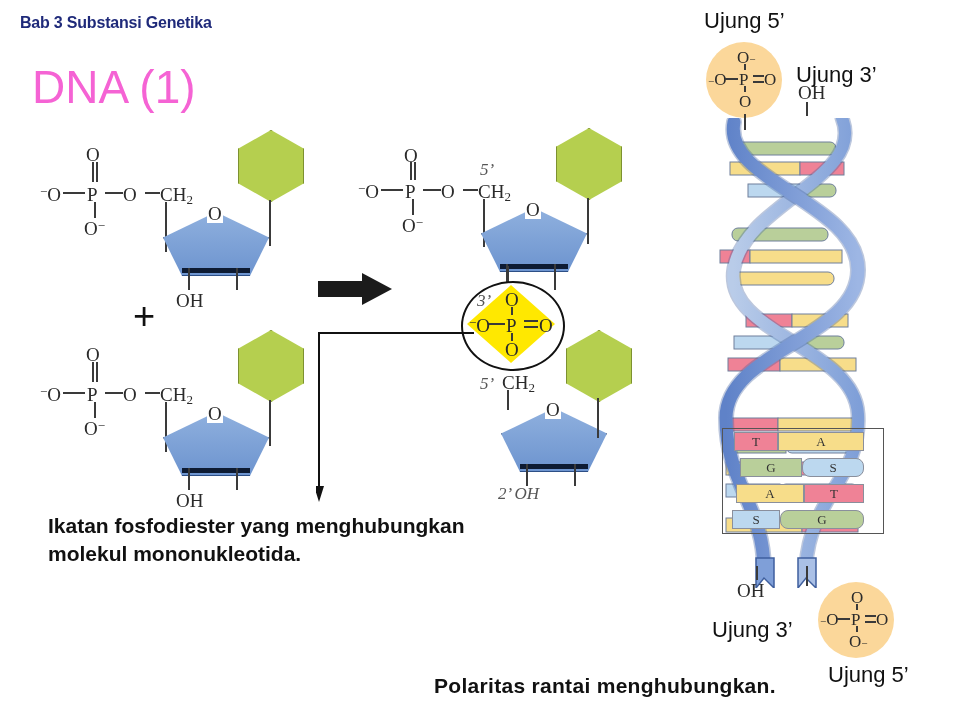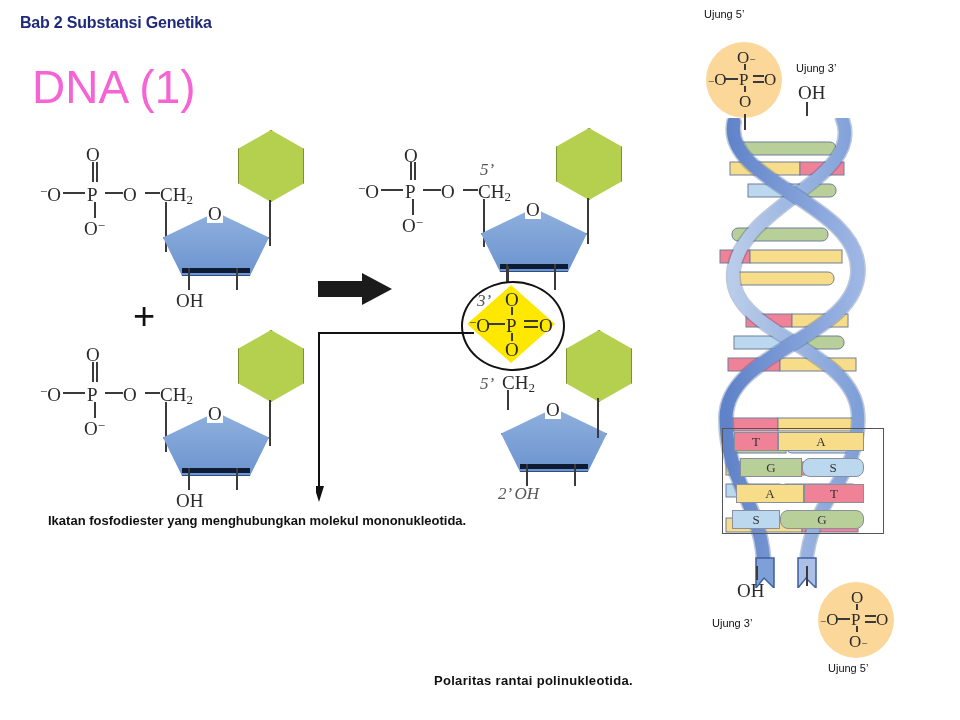--- a/index.html
+++ b/index.html
@@ -7,21 +7,21 @@
        font-family:"Liberation Sans",sans-serif;}
   .abs{position:absolute;}
 
   
   #chapter-label{left:20px;top:14px;font-size:16px;font-weight:bold;color:#1f2a7a;
        letter-spacing:-0.2px;white-space:nowrap;}
   #slide-title{left:32px;top:60px;font-size:46px;color:#f563d4;font-weight:normal;
        letter-spacing:0px;white-space:nowrap;}
 
   
-  .caption{font-size:13px;font-weight:bold;color:#111;line-height:1.35;}
+  .caption{font-size:21px;font-weight:bold;color:#111;line-height:1.35;}
   #bond-caption{left:48px;top:512px;width:440px;}
   #polarity-caption{left:434px;top:672px;white-space:nowrap;letter-spacing:.3px;}
 
   
   .chem{font-family:"Liberation Serif",serif;color:#2b2b2b;font-size:19px;}
   .chem .sub{font-size:13px;vertical-align:-3px;}
   .chem .sup{font-size:13px;vertical-align:5px;}
   .prime{font-family:"Liberation Serif",serif;font-style:italic;color:#555;font-size:17px;}
   .bondline{background:#3a3a3a;position:absolute;}
   .hline{height:2px;}
@@ -48,36 +48,36 @@
   #bond-circle{left:461px;top:281px;width:100px;height:86px;border:2px solid #111;
       border-radius:50%;background:#fff;}
   #bond-diamond{left:467px;top:285px;width:88px;height:78px;background:#ffe800;
       clip-path:polygon(50% 0%,100% 50%,50% 100%,0% 50%);}
 
   
   .phos-circle{position:absolute;width:76px;height:76px;border-radius:50%;
       background:#fbd79a;}
   .phos-text{position:absolute;font-family:"Liberation Serif",serif;font-size:17px;color:#2b2b2b;}
 
-  .end-label{position:absolute;font-size:11px;color:#111;white-space:nowrap;}
+  .end-label{position:absolute;font-size:22px;color:#111;white-space:nowrap;}
 
   
   #detail-box{position:absolute;border:1.3px solid #555;background:transparent;}
   .bp-cell{position:absolute;height:19px;border:1px solid #8a8f9c;box-sizing:border-box;
       font-family:"Liberation Serif",serif;font-size:13px;color:#333;
       display:flex;align-items:center;justify-content:center;}
   .bp-T{background:#ef8296;}
   .bp-A{background:#f7dd8a;}
   .bp-G{background:#b9cf9a;}
   .bp-S{background:#bcd8ef;}
 </style>
 </head>
 <body>
 
-<div class="abs" id="chapter-label">Bab 2 Substansi Genetika</div>
+<div class="abs" id="chapter-label">Bab 3 Substansi Genetika</div>
 <div class="abs" id="slide-title">DNA (1)</div>
 
 <div class="abs" style="left:0px;top:130px;width:330px;height:200px;">
 
   <span class="abs chem" style="left:86px;top:14px;">O</span>
   <span class="abs chem" style="left:40px;top:54px;"><span class="sup">−</span><span>O</span></span>
   <span class="abs chem" style="left:87px;top:54px;">P</span>
   <span class="abs chem" style="left:84px;top:88px;"><span>O</span><span class="sup">−</span></span>
   <span class="abs chem" style="left:123px;top:54px;">O</span>
   <span class="abs chem" style="left:160px;top:54px;"><span>CH</span><span class="sub">2</span></span>
@@ -198,21 +198,21 @@
 </div>
 
 <div class="abs" style="left:316px;top:330px;width:160px;height:175px;">
   <svg width="160" height="175" viewBox="0 0 160 175">
     <polyline points="158,3 3,3 3,160" fill="none" stroke="#111" stroke-width="2"></polyline>
     <polygon points="3,172 -2,156 8,156" fill="#111"></polygon>
   </svg>
 </div>
 
 <div class="abs caption" id="bond-caption">Ikatan fosfodiester yang menghubungkan molekul mononukleotida.</div>
-<div class="abs caption" id="polarity-caption">Polaritas rantai polinukleotida.</div>
+<div class="abs caption" id="polarity-caption">Polaritas rantai menghubungkan.</div>
 
 <span class="end-label" style="left:704px;top:8px;">Ujung 5’</span>
 <span class="end-label" style="left:796px;top:62px;">Ujung 3’</span>
 <span class="abs chem" style="left:798px;top:82px;">OH</span>
 <div class="bondline vline abs" style="left:806px;top:102px;height:14px;"></div>
 
 <div class="phos-circle" style="left:706px;top:42px;"></div>
 <div class="abs" style="left:706px;top:42px;width:76px;height:76px;">
   <span class="phos-text" style="left:31px;top:6px;"><span>O</span><span class="sup" style="font-size:11px;">−</span></span>
   <span class="phos-text" style="left:2px;top:28px;"><span class="sup" style="font-size:11px;">−</span><span>O</span></span>

